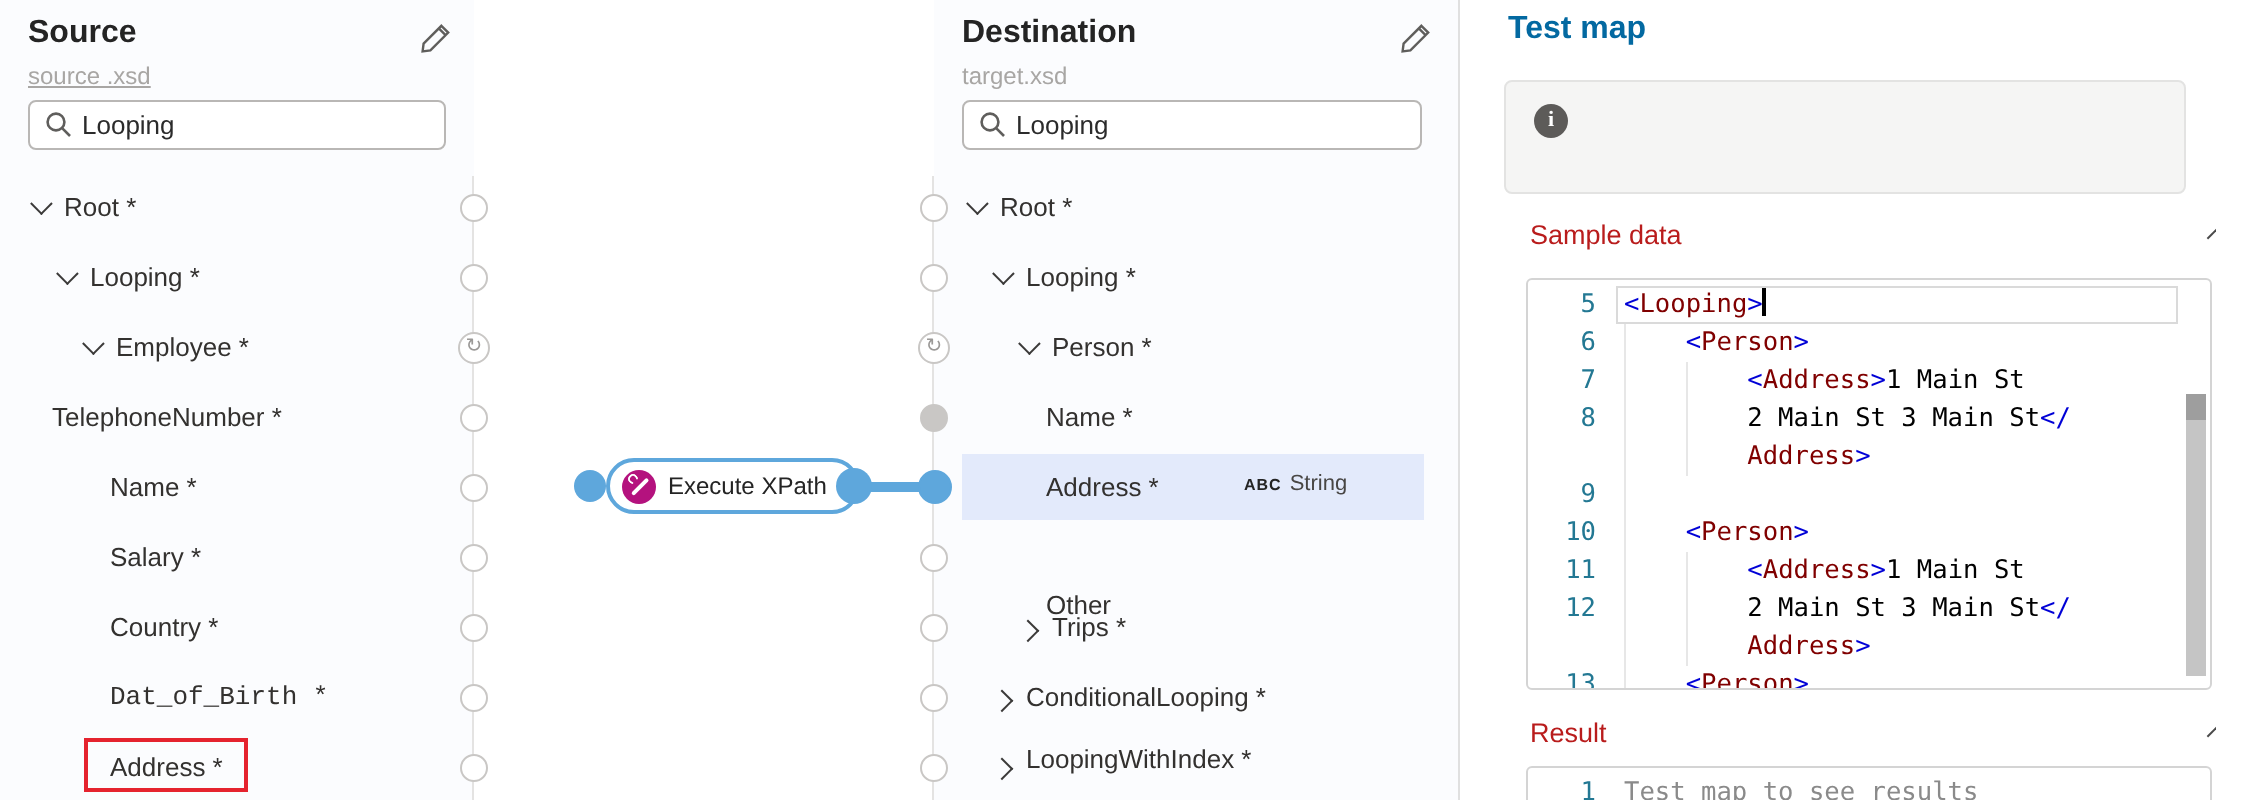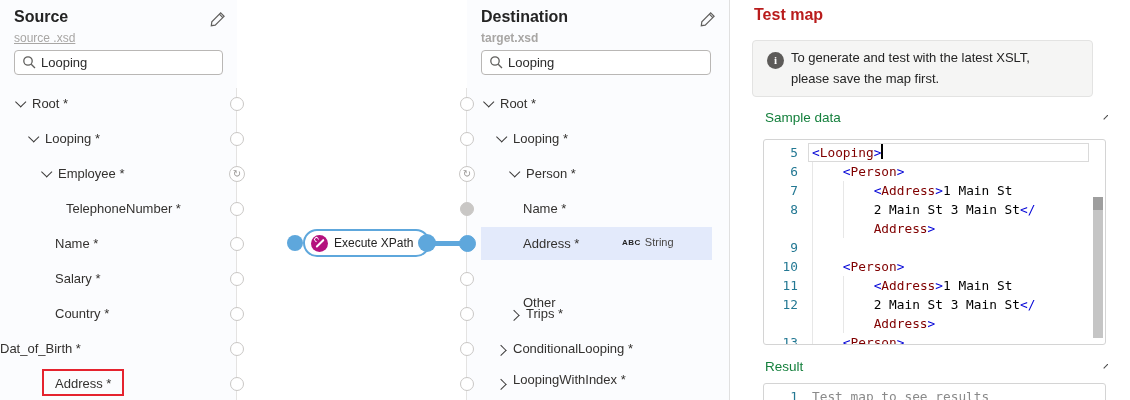--- a/index.html
+++ b/index.html
@@ -46,26 +46,26 @@
   #fn-label { font-size:12px; color:#242424; margin-left:6px; white-space:nowrap; }
   #fn-icon { width:17px; height:17px; border-radius:50%; background:#b4127e; position:relative; flex:none; }
   #fn-icon .wr-bar { position:absolute; left:7.5px; top:3px; width:2.4px; height:11px; background:#fff; transform:rotate(45deg); border-radius:1px; }
   #fn-icon .wr-ring { position:absolute; left:3px; top:2.6px; width:5px; height:5px; border:1.6px solid #fff; border-radius:50%; border-right-color:transparent; transform:rotate(45deg); }
   .handle { position:absolute; border-radius:50%; background:#5ea7dc; z-index:4; }
   #fn-in { left:287px; top:235px; width:16px; height:16px; }
   #fn-out { left:418px; top:234px; width:18px; height:18px; }
 
   
   #test-panel { position:absolute; left:729px; top:0; width:401px; height:400px; background:#fff; border-left:1px solid #e0e0e0; }
-  #tp-title { position:absolute; left:24px; top:6px; font-size:16px; font-weight:700; color:#b91c1c; }
+  #tp-title { position:absolute; left:24px; top:6px; font-size:16px; font-weight:700; color:#0369a1; }
   #tp-close { position:absolute; left:374px; top:2px; width:24px; height:24px; font-size:20px; color:#424242; text-align:center; line-height:24px; cursor:pointer; }
   #info-box { position:absolute; left:22px; top:40px; width:341px; height:57px; background:#f5f5f4; border:1px solid #e3e3e2; border-radius:4px; }
   #info-icon { position:absolute; left:14px; top:11px; width:17px; height:17px; border-radius:50%; background:#5d5b59; color:#fff; font-size:11px; font-weight:700; text-align:center; line-height:17px; font-family:"Liberation Serif",serif; }
   .info-text { position:absolute; left:38px; font-size:13px; color:#242424; white-space:nowrap; }
-  .sec-label { position:absolute; left:35px; font-size:13.5px; color:#15803d; }
+  .sec-label { position:absolute; left:35px; font-size:13.5px; color:#b91c1c; }
   .chev-up { position:absolute; width:8px; height:8px; border-left:1.6px solid #4a4a4a; border-top:1.6px solid #4a4a4a; transform:rotate(45deg); cursor:pointer; }
 
   .editor { position:absolute; left:33px; width:343px; background:#fff; border:1px solid #d4d4d4; border-radius:3px; overflow:hidden; padding-top:3px; }
   #sample-editor { top:139px; height:206px; }
   #result-editor { top:383px; height:40px; }
   .cline { display:flex; height:19px; position:relative; font-family:"DejaVu Sans Mono","Liberation Mono",monospace; font-size:12.8px; line-height:19px; }
   .lnum { width:34px; text-align:right; color:#237893; flex:none; }
   .lcode { white-space:pre; padding-left:14px; }
   .cline.current::after { content:''; position:absolute; left:44px; right:16px; top:0; bottom:0; border:1px solid #dadada; }
   .tk-delim { color:#0000d6; }
@@ -102,33 +102,33 @@
           <span class="tlabel">Root *</span>
         </div>
         <div class="trow" style="top: 121px; padding-left: 29px;">
           <span class="tchev down"></span>
           <span class="tlabel">Looping *</span>
         </div>
         <div class="trow" style="top: 156px; padding-left: 42px;">
           <span class="tchev down"></span>
           <span class="tlabel">Employee *</span>
         </div>
-        <div class="trow" style="top: 191px; padding-left: 66px;">
+        <div class="trow" style="top: 191px; padding-left: 26px;">
           <span class="tlabel">TelephoneNumber *</span>
         </div>
         <div class="trow" style="top: 226px; padding-left: 55px;">
           <span class="tlabel">Name *</span>
         </div>
         <div class="trow" style="top: 261px; padding-left: 55px;">
           <span class="tlabel">Salary *</span>
         </div>
         <div class="trow" style="top: 296px; padding-left: 55px;">
           <span class="tlabel">Country *</span>
         </div>
-        <div class="trow" style="top: 331px; ">
+        <div class="trow" style="top: 331px; padding-left: 55px; font-family: Liberation Mono, monospace;">
           <span class="tlabel">Dat_of_Birth *</span>
         </div>
         <div class="trow" style="top: 366px; padding-left: 55px;">
           <span class="tlabel">Address *</span>
         </div>
       </div>
     <div id="red-box"></div>
   </div>
   <div class="col-line" style="left:236px;"></div>
   <div id="source-ports">
@@ -154,21 +154,21 @@
       <span id="fn-label">Execute XPath</span>
     </div>
     <div id="fn-out" class="handle"></div>
   </div>
 
   <div id="dest-panel" class="schema-panel">
     <div class="panel-title" style="left:14px;">Destination</div>
     <svg class="pencil" style="left:233px;" viewBox="0 0 16 16">
       <path d="M10.7 1.9 L14.1 5.3 L5.2 14.2 L1.3 14.7 L1.8 10.8 Z M9.4 3.2 L12.8 6.6" fill="none" stroke="#5f5e5c" stroke-width="1.2"></path>
     </svg>
-    <div class="panel-sub" style="left:14px;font-weight:bold;">target.xsd</div>
+    <div class="panel-sub" style="left:14px;">target.xsd</div>
     <div class="searchbox" style="left:14px;width:230px;">
       <svg class="search-glyph" width="15" height="15" viewBox="0 0 15 15">
         <circle cx="6" cy="6" r="4.2" fill="none" stroke="#5f5e5c" stroke-width="1.3"></circle>
         <line x1="9.2" y1="9.2" x2="13" y2="13" stroke="#5f5e5c" stroke-width="1.3"></line>
       </svg>
       <input value="Looping" style="">
     </div>
     <div id="dest-rows">
         <div class="trow" style="top: 86px; padding-left: 17px;">
           <span class="tchev down"></span>
@@ -221,22 +221,20 @@
       <div class="port plain" style="left: 460px; top: 341.5px;"></div>
       <div class="port plain" style="left: 460px; top: 376.5px;"></div>
     </div>
 
   <div id="test-panel">
     <div id="tp-title">Test map</div>
     <div id="tp-close">×</div>
 
     <div id="info-box">
       <div id="info-icon">i</div>
-      <div class="info-text" style="top:9px;">To generate and test with the latest XSLT,</div>
-      <div class="info-text" style="top:30px;">please save the map first.</div>
     </div>
 
     <div class="sec-label" style="top:110px;">Sample data</div>
     <div class="chev-up" style="left:375px;top:115px;"></div>
 
     <div id="sample-editor" class="editor">
       <div class="ind-guide" style="left:48px;top:22px;height:184px;"></div>
       <div class="ind-guide" style="left:79px;top:41px;height:57px;"></div>
       <div class="ind-guide" style="left:79px;top:136px;height:57px;"></div>
       <div id="sample-lines">

